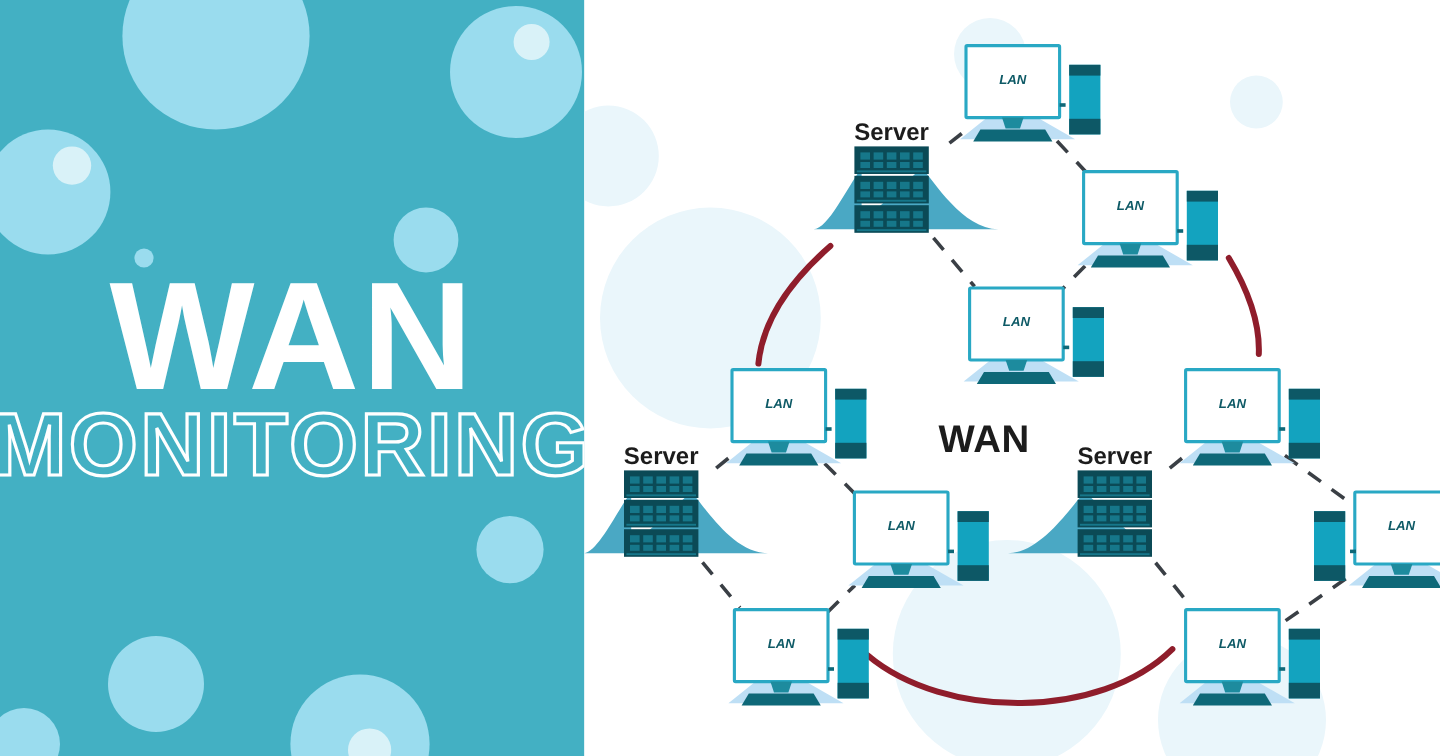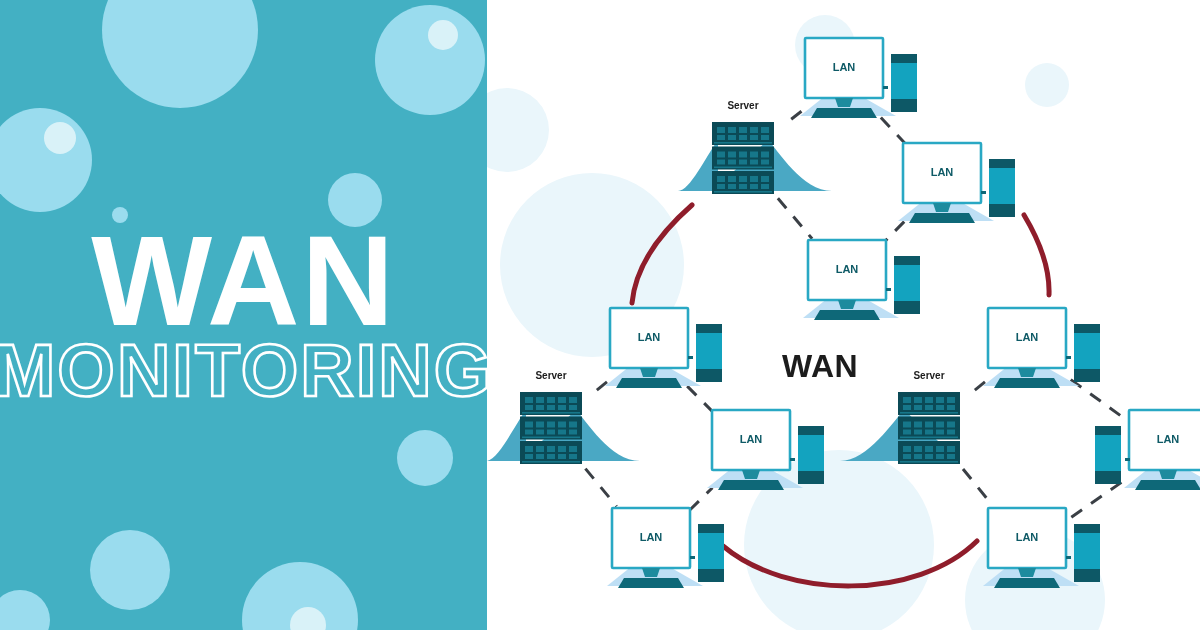--- a/index.html
+++ b/index.html
@@ -52,25 +52,26 @@
   }
   #diagram svg { position:absolute; left:0; top:0; }
   .diag-label {
     position:absolute; font-weight:bold;
     font-family:"Liberation Sans", sans-serif;
     color:#1c1c1c; white-space:nowrap;
   }
   #wan-center-label {
     font-size:32px; letter-spacing:0.5px;
   }
-  .server-label { font-size:10px; }
+  .server-label { font-size:20px; }
   .lan-label {
     position:absolute; font-weight:bold; font-size:11px;
     color:#0e5a66; font-family:"Liberation Sans", sans-serif;
     white-space:nowrap;
+    font-style:italic;
   }
 </style>
 </head>
 <body>
 
 <div id="page">
 
   <div id="left-panel">
     <div id="left-bubbles">
         <div class="bubble" style="left: 102px; top: -48px; width: 156px; height: 156px; background: rgb(154, 220, 238);"></div>

